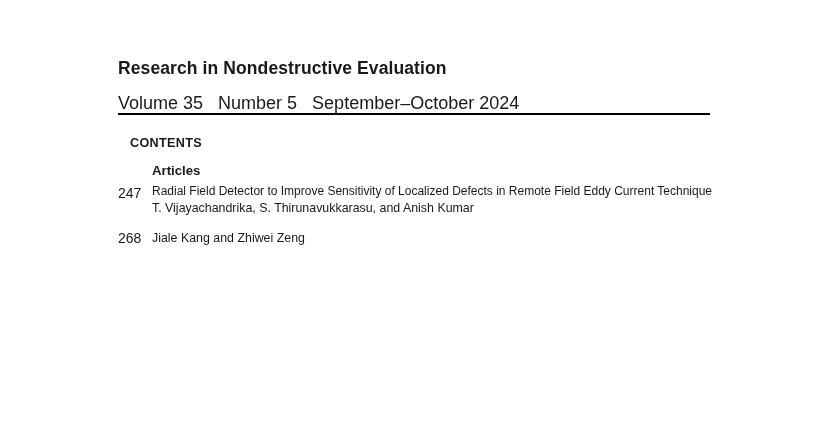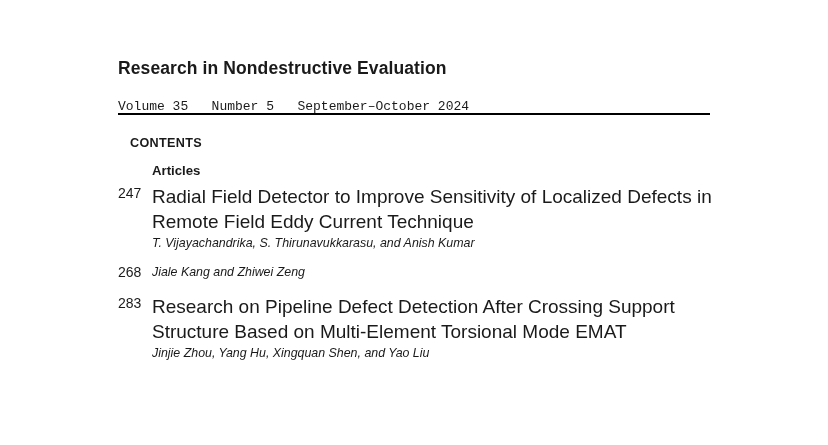--- a/index.html
+++ b/index.html
@@ -31,26 +31,25 @@
     width: 600px;
   }
   .journal-title {
     font-size: 17.5px;
     font-weight: bold;
     letter-spacing: 0.1px;
     line-height: 1.2;
     margin: 0;
   }
   .issue-line {
-    font-size: 13px;
+    font-size: 18px;
     font-weight: normal;
     line-height: 1.35;
-    margin: 19px 0 0 0;
+    margin: 12px 0 0 0;
     white-space: pre;
-    font-family: Liberation Mono, monospace;
   }
 
   
   .masthead-rule {
     position: absolute;
     left: 118px;
     top: 113px;
     width: 592px;
     height: 2px;
     background: #000000;
@@ -95,28 +94,27 @@
     padding-top: 0px;
     white-space: nowrap;
   }
 
   .entry-body {
     flex: 1 1 auto;
     min-width: 0;
   }
 
   .entry-title {
-    font-size: 19px;
+    font-size: 12px;
     line-height: 1.32;
     margin: 0;
   }
 
   .entry-authors {
     font-size: 12.4px;
-    font-style: italic;
     line-height: 1.34;
     margin: 1px 0 0 0;
   }
 </style>
 </head>
 <body>
 
 <div class="page">
 
   <div class="masthead">
@@ -140,22 +138,15 @@
       </div>
     </div>
 
     <div class="entry">
       <div class="entry-page">268</div>
       <div class="entry-body">
         <div class="entry-authors">Jiale Kang and Zhiwei Zeng</div>
       </div>
     </div>
 
-    <div class="entry">
-      <div class="entry-page">283</div>
-      <div class="entry-body">
-        <div class="entry-title">Research on Pipeline Defect Detection After Crossing Support Structure Based on Multi-Element Torsional Mode EMAT</div>
-        <div class="entry-authors">Jinjie Zhou, Yang Hu, Xingquan Shen, and Yao Liu</div>
-      </div>
-    </div>
 
   </div>
 </div>
 
 </body></html>

